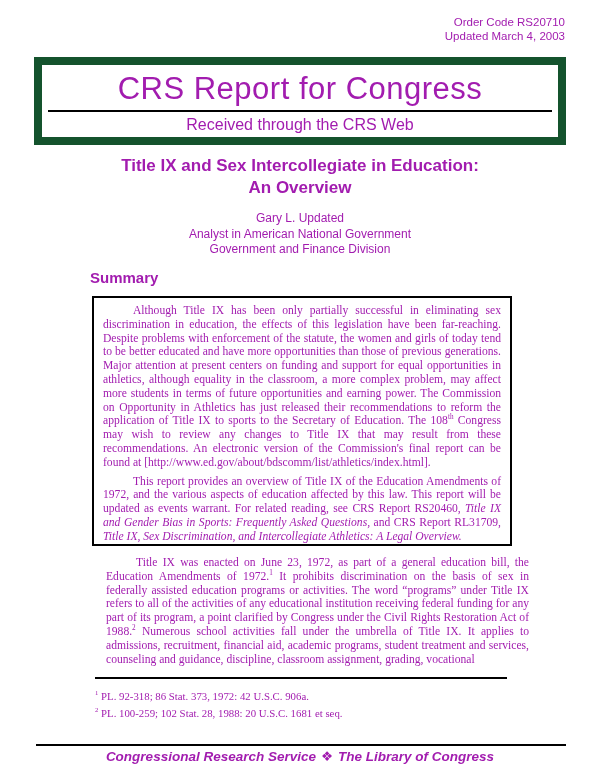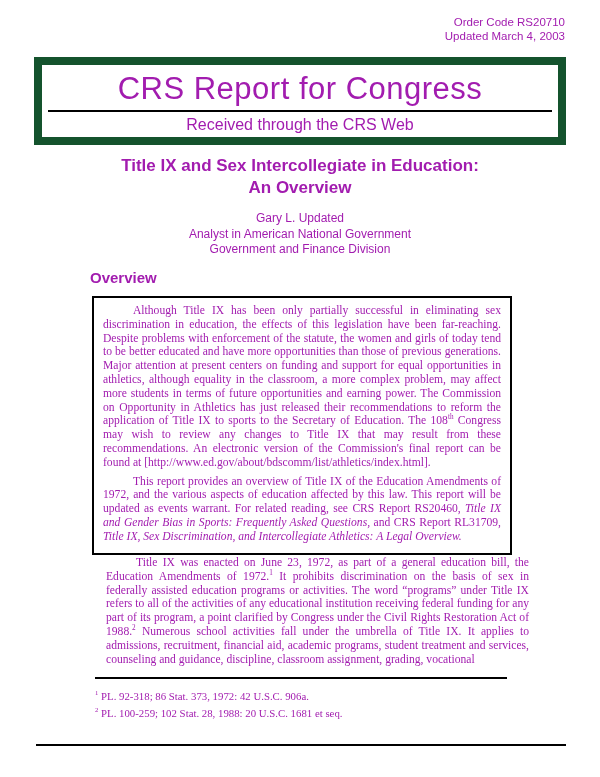--- a/index.html
+++ b/index.html
@@ -55,21 +55,21 @@
 
   
   .summary-heading {
     position:absolute; top:269px; left:90px;
     font-weight:bold; font-size:15px;
   }
   .summary-box {
     position:absolute; top:296px; left:92px; width:420px;
     box-sizing:border-box;
     border:2px solid #000;
-    padding:6px 9px 9px 9px;
+    padding:6px 9px 0 9px;
     font-family:"Liberation Serif", serif;
     font-size:11.6px; line-height:13.8px;
     text-align:justify;
   }
   .summary-box p { margin:0; text-indent:30px; }
   .summary-box p + p { margin-top:5px; }
 
   
   .body-text {
     position:absolute; top:556px; left:106px; width:423px;
@@ -128,34 +128,37 @@
     <div>Title IX and Sex Intercollegiate in Education:</div>
     <div>An Overview</div>
   </div>
 
   <div class="authors">
     <div>Gary L. Updated</div>
     <div>Analyst in American National Government</div>
     <div>Government and Finance Division</div>
   </div>
 
-  <div class="summary-heading">Overview</div>
+  <div class="summary-heading">Summary</div>
 
   <div class="summary-box">
     <p><span>Although Title IX has been only partially successful in eliminating sex discrimination in education, the effects of this legislation have been far-reaching.  Despite problems with enforcement of the statute, the women and girls of today tend to be better educated and have more opportunities than those of previous generations.  Major attention at present centers on funding and support for equal opportunities in athletics, although equality in the classroom, a more complex problem, may affect more students in terms of future opportunities and earning power.  The Commission on Opportunity in Athletics has just released their recommendations to reform the application of Title IX to sports to the Secretary of Education.  The 108</span><span class="seg-sup">th</span><span> Congress may wish to review any changes to Title IX that may result from these recommendations.  An electronic version of the Commission's final report can be found at [http://www.ed.gov/about/bdscomm/list/athletics/index.html].</span></p>
     <p><span>This report provides an overview of Title IX of the Education Amendments of 1972, and the various aspects of education affected by this law.  This report will be updated as events warrant.  For related reading, see CRS Report RS20460, </span><span class="seg-italic">Title IX and Gender Bias in Sports: Frequently Asked Questions,</span><span> and CRS Report RL31709, </span><span class="seg-italic">Title IX, Sex Discrimination, and Intercollegiate Athletics: A Legal Overview.</span></p>
   </div>
 
   <div class="body-text">
     <p><span>Title IX was enacted on June 23, 1972, as part of a general education bill, the Education Amendments of 1972.</span><span class="seg-sup">1</span><span>  It prohibits discrimination on the basis of sex in federally assisted education programs or activities.  The word “programs” under Title IX refers to all of the activities of any educational institution receiving federal funding for any part of its program, a point clarified by Congress under the Civil Rights Restoration Act of 1988.</span><span class="seg-sup">2</span><span>  Numerous school activities fall under the umbrella of Title IX.  It applies to admissions, recruitment, financial aid, academic programs, student treatment and services, counseling and guidance, discipline, classroom assignment, grading, vocational</span></p>
   </div>
 
   <div class="footnote-rule"></div>
 
   <div class="footnotes">
     <div class="footnote"><span class="seg-sup">1</span><span> PL. 92-318; 86 Stat. 373, 1972: 42 U.S.C. 906a.</span></div>
     <div class="footnote"><span class="seg-sup">2</span><span> PL. 100-259; 102 Stat. 28, 1988: 20 U.S.C. 1681 et seq.</span></div>
   </div>
 
   <div class="footer-rule"></div>
 
+  <div class="footer-text">
+    <span>Congressional Research Service</span><span class="sep">❖</span><span>The Library of Congress</span>
+  </div>
 
 </div>
 
 </body></html>

